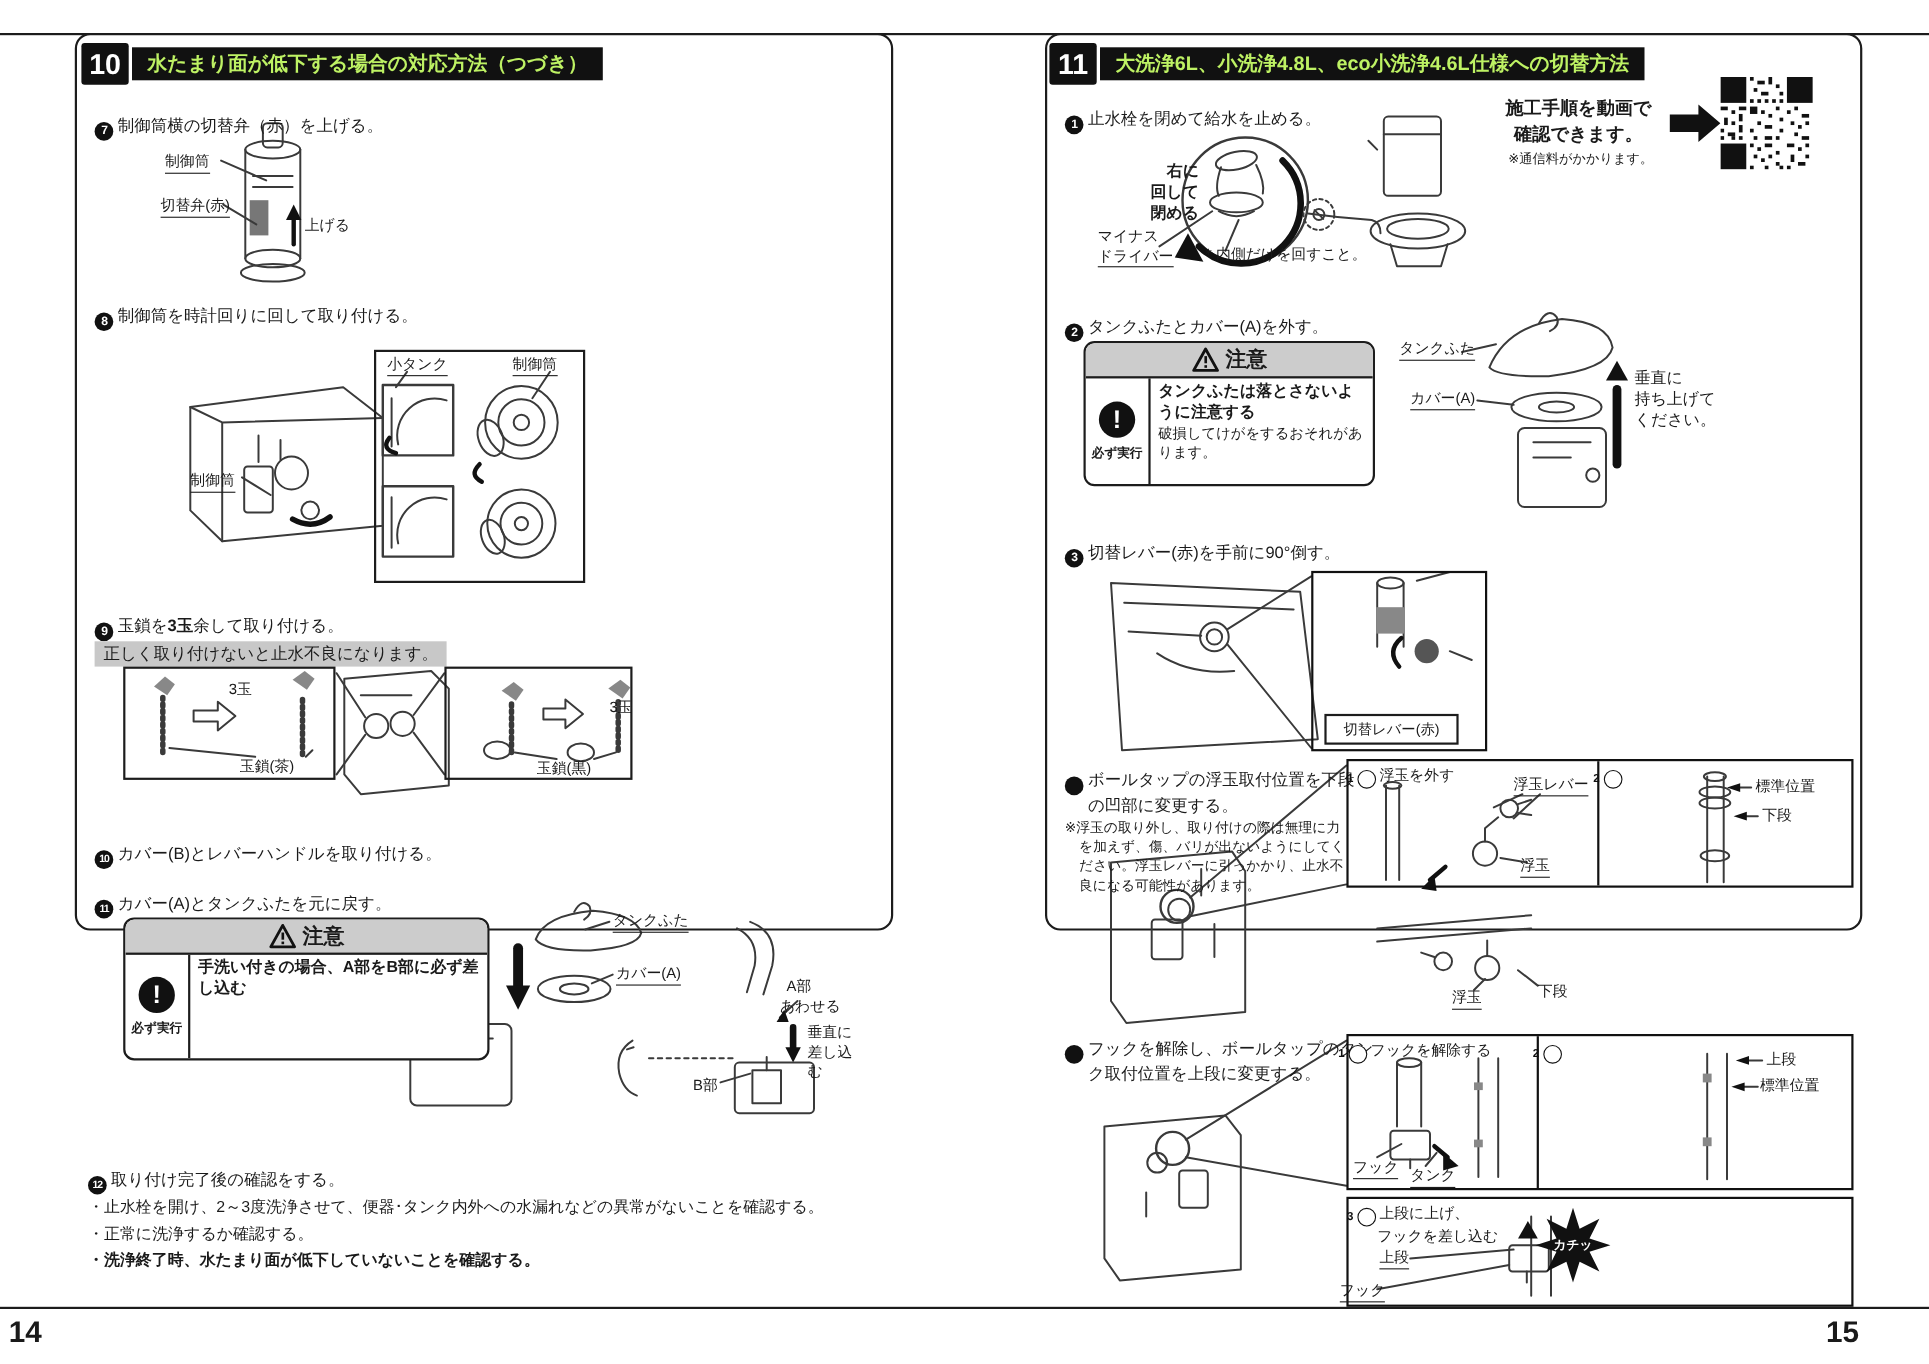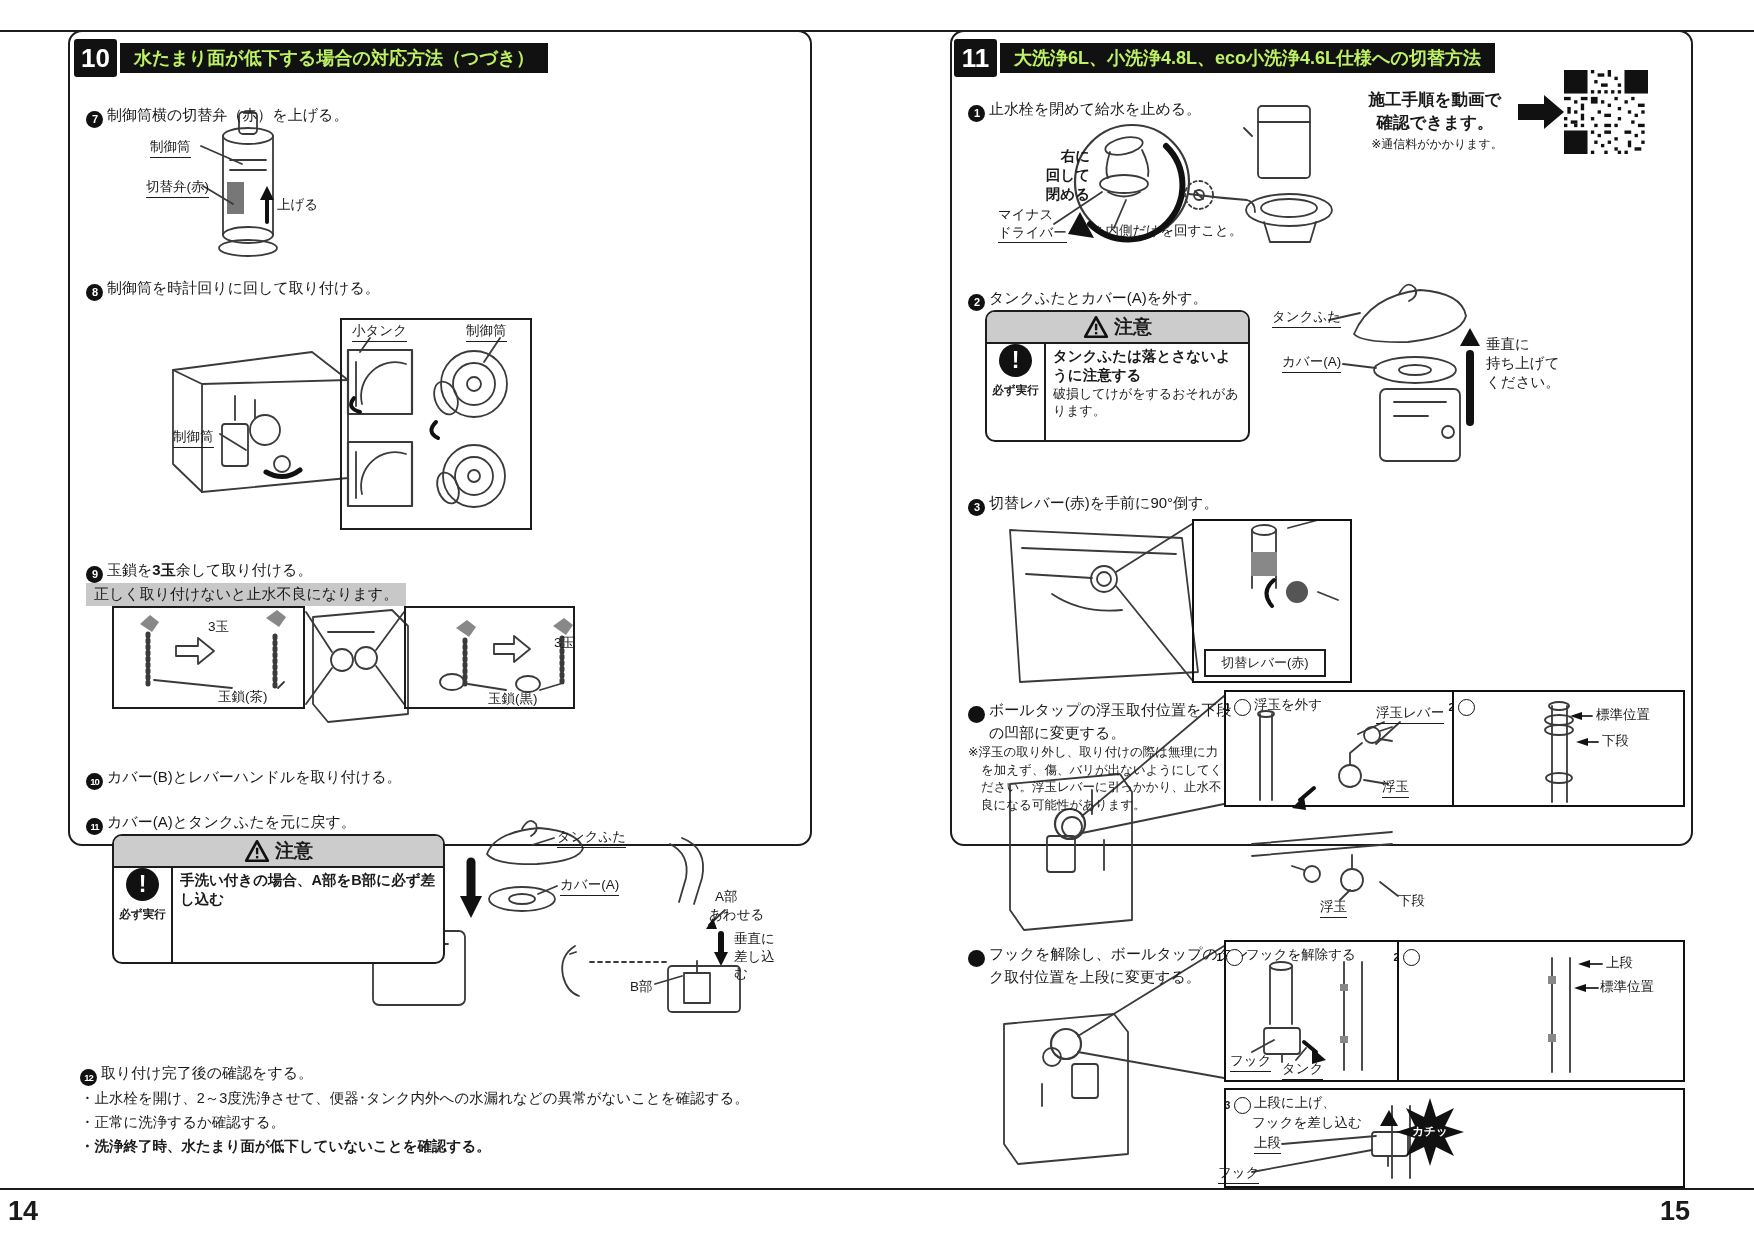--- a/index.html
+++ b/index.html
@@ -27,21 +27,21 @@
   .small{font-size:12px}
   .note-hl{position:absolute;background:#c8c8c8;font-size:15px;padding:2px 8px;white-space:nowrap}
   .note{position:absolute;font-size:12.5px;line-height:1.4;white-space:normal;
         padding-left:13px;text-indent:-13px}
   .caution{position:absolute;border:2.5px solid #1c1c1c;border-radius:10px;background:#fff;
            box-sizing:border-box;display:flex;flex-direction:column;overflow:hidden;z-index:2}
   .c-head{background:#cccccc;border-bottom:2px solid #1c1c1c;display:flex;align-items:center;
           justify-content:center;gap:5px;font-size:19px;font-weight:bold;flex:0 0 30px}
   .c-body{display:flex;flex:1;min-height:0}
   .c-icon{width:57px;border-right:2px solid #1c1c1c;display:flex;flex-direction:column;
-          align-items:center;gap:6px;flex:none}
+          align-items:center;justify-content:center;gap:6px;flex:none}
   .bang{width:33px;height:33px;border-radius:50%;background:#111;color:#fff;font-weight:bold;
         font-size:23px;display:flex;align-items:center;justify-content:center}
   .bang::after{content:"!"}
   .c-do{font-size:11.5px;font-weight:bold}
   .c-text{flex:1;padding:3px 7px}
   .c-title{font-weight:bold;font-size:14.5px;line-height:1.3}
   .c-desc{font-size:13px;line-height:1.3;margin-top:1px}
   .box{position:absolute;border:2.5px solid #1c1c1c;box-sizing:border-box}
   .panel{position:absolute;border:2px solid #111;box-sizing:border-box}
   .pdiv{position:absolute;top:0;bottom:0;width:2px;background:#111}

